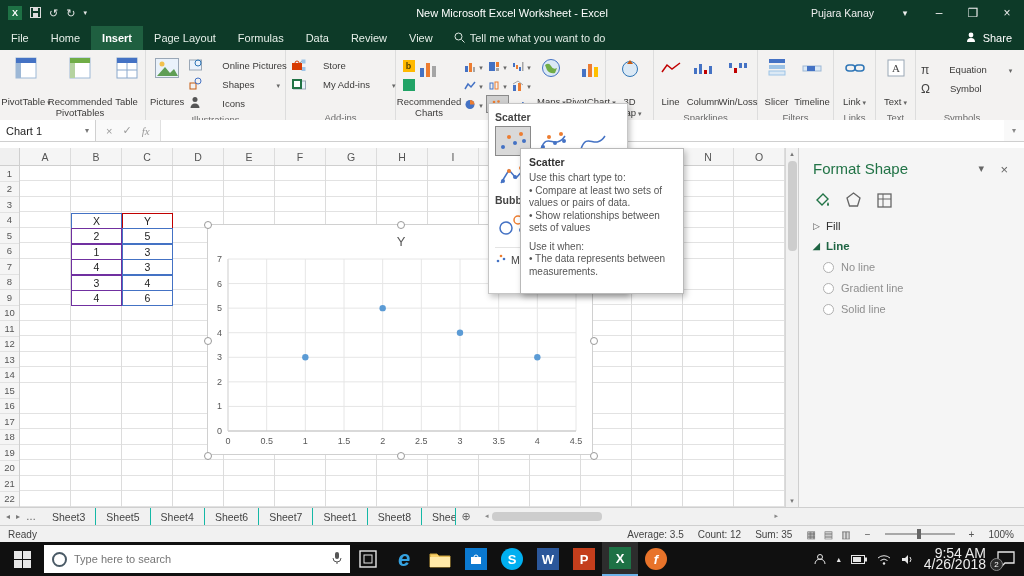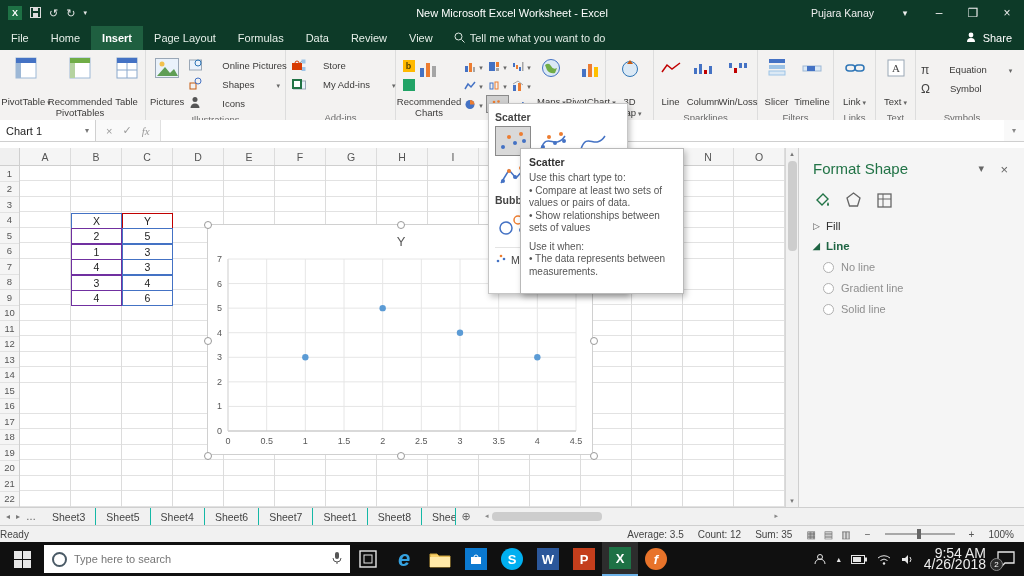--- a/index.html
+++ b/index.html
@@ -785,21 +785,21 @@
       </div>
     <div class="addsheet">⊕</div>
   </div>
   <div class="hscroll">
     <span>◂</span>
     <div class="hthumb"></div>
     <span style="margin-left:auto">▸</span>
   </div>
 
   <div class="statusbar">
-    <span style="">Ready</span>
+    <span style="padding-left:8px">Ready</span>
     <div class="stright">
       <span>Average: 3.5</span>
       <span>Count: 12</span>
       <span>Sum: 35</span>
       <div class="viewicons">
         <span>▦</span>
         <span>▤</span>
         <span>▥</span>
       </div>
       <span style="color:#555">−</span>

